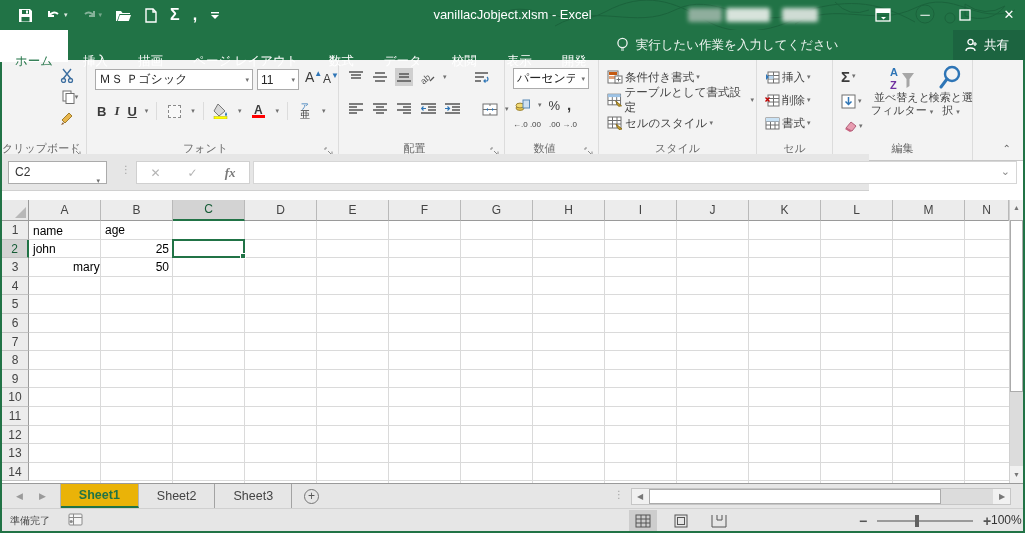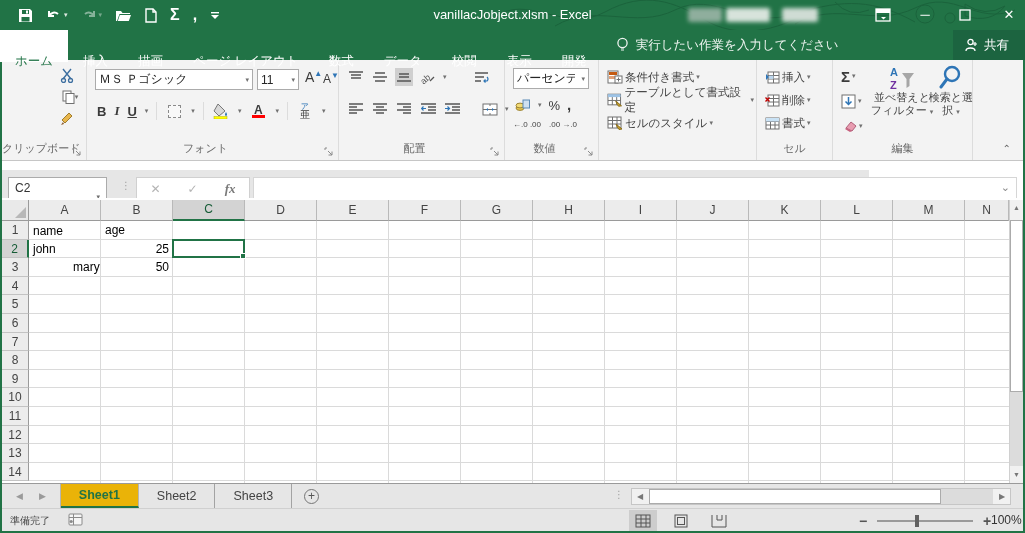--- a/index.html
+++ b/index.html
@@ -46,21 +46,21 @@
   .mini { display:flex; align-items:center; gap:2px; height:20px; padding:0 2px; }
   .ficon { display:inline-flex; align-items:center; justify-content:center; width:18px; height:18px; }
   .combo { background:#fff; border:1px solid #ababab; height:21px; display:flex; align-items:center; font-size:12px; padding:0 3px; overflow:hidden; white-space:nowrap; }
   .combo .drop8 { margin-left:auto; }
   .selbg { background:#cfcfcf; }
   .btxt { font-size:13px; font-weight:bold; color:#3b3b3b; }
   .twoLine { font-size:11px; color:#444; line-height:13px; text-align:center; width:64px; }
   .collapse { position:absolute; right:12px; bottom:6px; color:#666; font-size:10px; }
 
   
-  .formularow { position:absolute; left:0; top:170px; width:867px; height:37px; background:#e6e6e6; border-bottom:1px solid #d0d0d0; }
+  .formularow { position:absolute; left:0; top:154px; width:867px; height:37px; background:#e6e6e6; border-bottom:1px solid #d0d0d0; }
   .namebox { position:absolute; left:6px; top:7px; width:99px; height:23px; background:#fff; border:1px solid #ababab; line-height:21px; padding:0 6px; font-size:12px; color:#333; }
   .namebox .drop8 { position:absolute; right:6px; top:8px; }
   .grip { position:absolute; color:#a3a3a3; font-size:10px; letter-spacing:-1px; }
   .fxbox { position:absolute; left:134px; top:7px; width:114px; height:23px; background:#fff; border:1px solid #d0d0d0; display:flex; align-items:center; justify-content:space-around; color:#b3b3b3; }
   .fxbox .fx { font-style:italic; font-weight:bold; font-size:13px; color:#7a7a7a; font-family:"Liberation Serif","DejaVu Serif",serif; }
   .fmlinput { position:absolute; left:251px; top:7px; width:764px; height:23px; background:#fff; border:1px solid #d6d6d6; }
   .fmlchev { position:absolute; right:6px; top:3px; color:#8a8a8a; font-size:11px; }
 
   
   .sheet { position:absolute; left:0; top:198px; width:1021px; height:285px; background:#fff; overflow:hidden; }
@@ -434,20 +434,21 @@
           <div class="mini">
             <svg width="16" height="14" viewBox="0 0 16 14">
               <rect x="1" y="1" width="13" height="11" fill="#fff" stroke="#707070"></rect>
               <path d="M1 4.5 h13 M1 8 h13 M5.5 1 v11 M10 1 v11" stroke="#707070"></path>
               <path d="M9 8 l6 5 -3 .5 -1.5 -2z" fill="#c9a227" stroke="#8a6d1d"></path>
             </svg>
             <span style="font-size: 11.5px; color: rgb(68, 68, 68);">セルのスタイル</span>
             <span class="drop8">▾</span>
           </div>
         </div>
+      <div class="glabel" style="right:0;">スタイル</div>
     </div>
 
     <div class="rgroup" style="left:755px; width:76px;">
       <div id="cells-items" style="position:absolute; left:6px; top:7px; display:flex; flex-direction:column; gap:3px;">
           <div class="mini">
             <svg width="15" height="13" viewBox="0 0 15 13">
               <rect x="3" y="1" width="11" height="11" fill="#fff" stroke="#707070"></rect>
               <path d="M3 4.5 h11 M3 8 h11 M8.5 1 v11" stroke="#707070"></path>
               <path d="M1 3 l3 3 -3 3z" fill="#2e75b6"></path>
               <rect x="4" y="4.7" width="4.5" height="3.2" fill="#bdd7ee"></rect>

